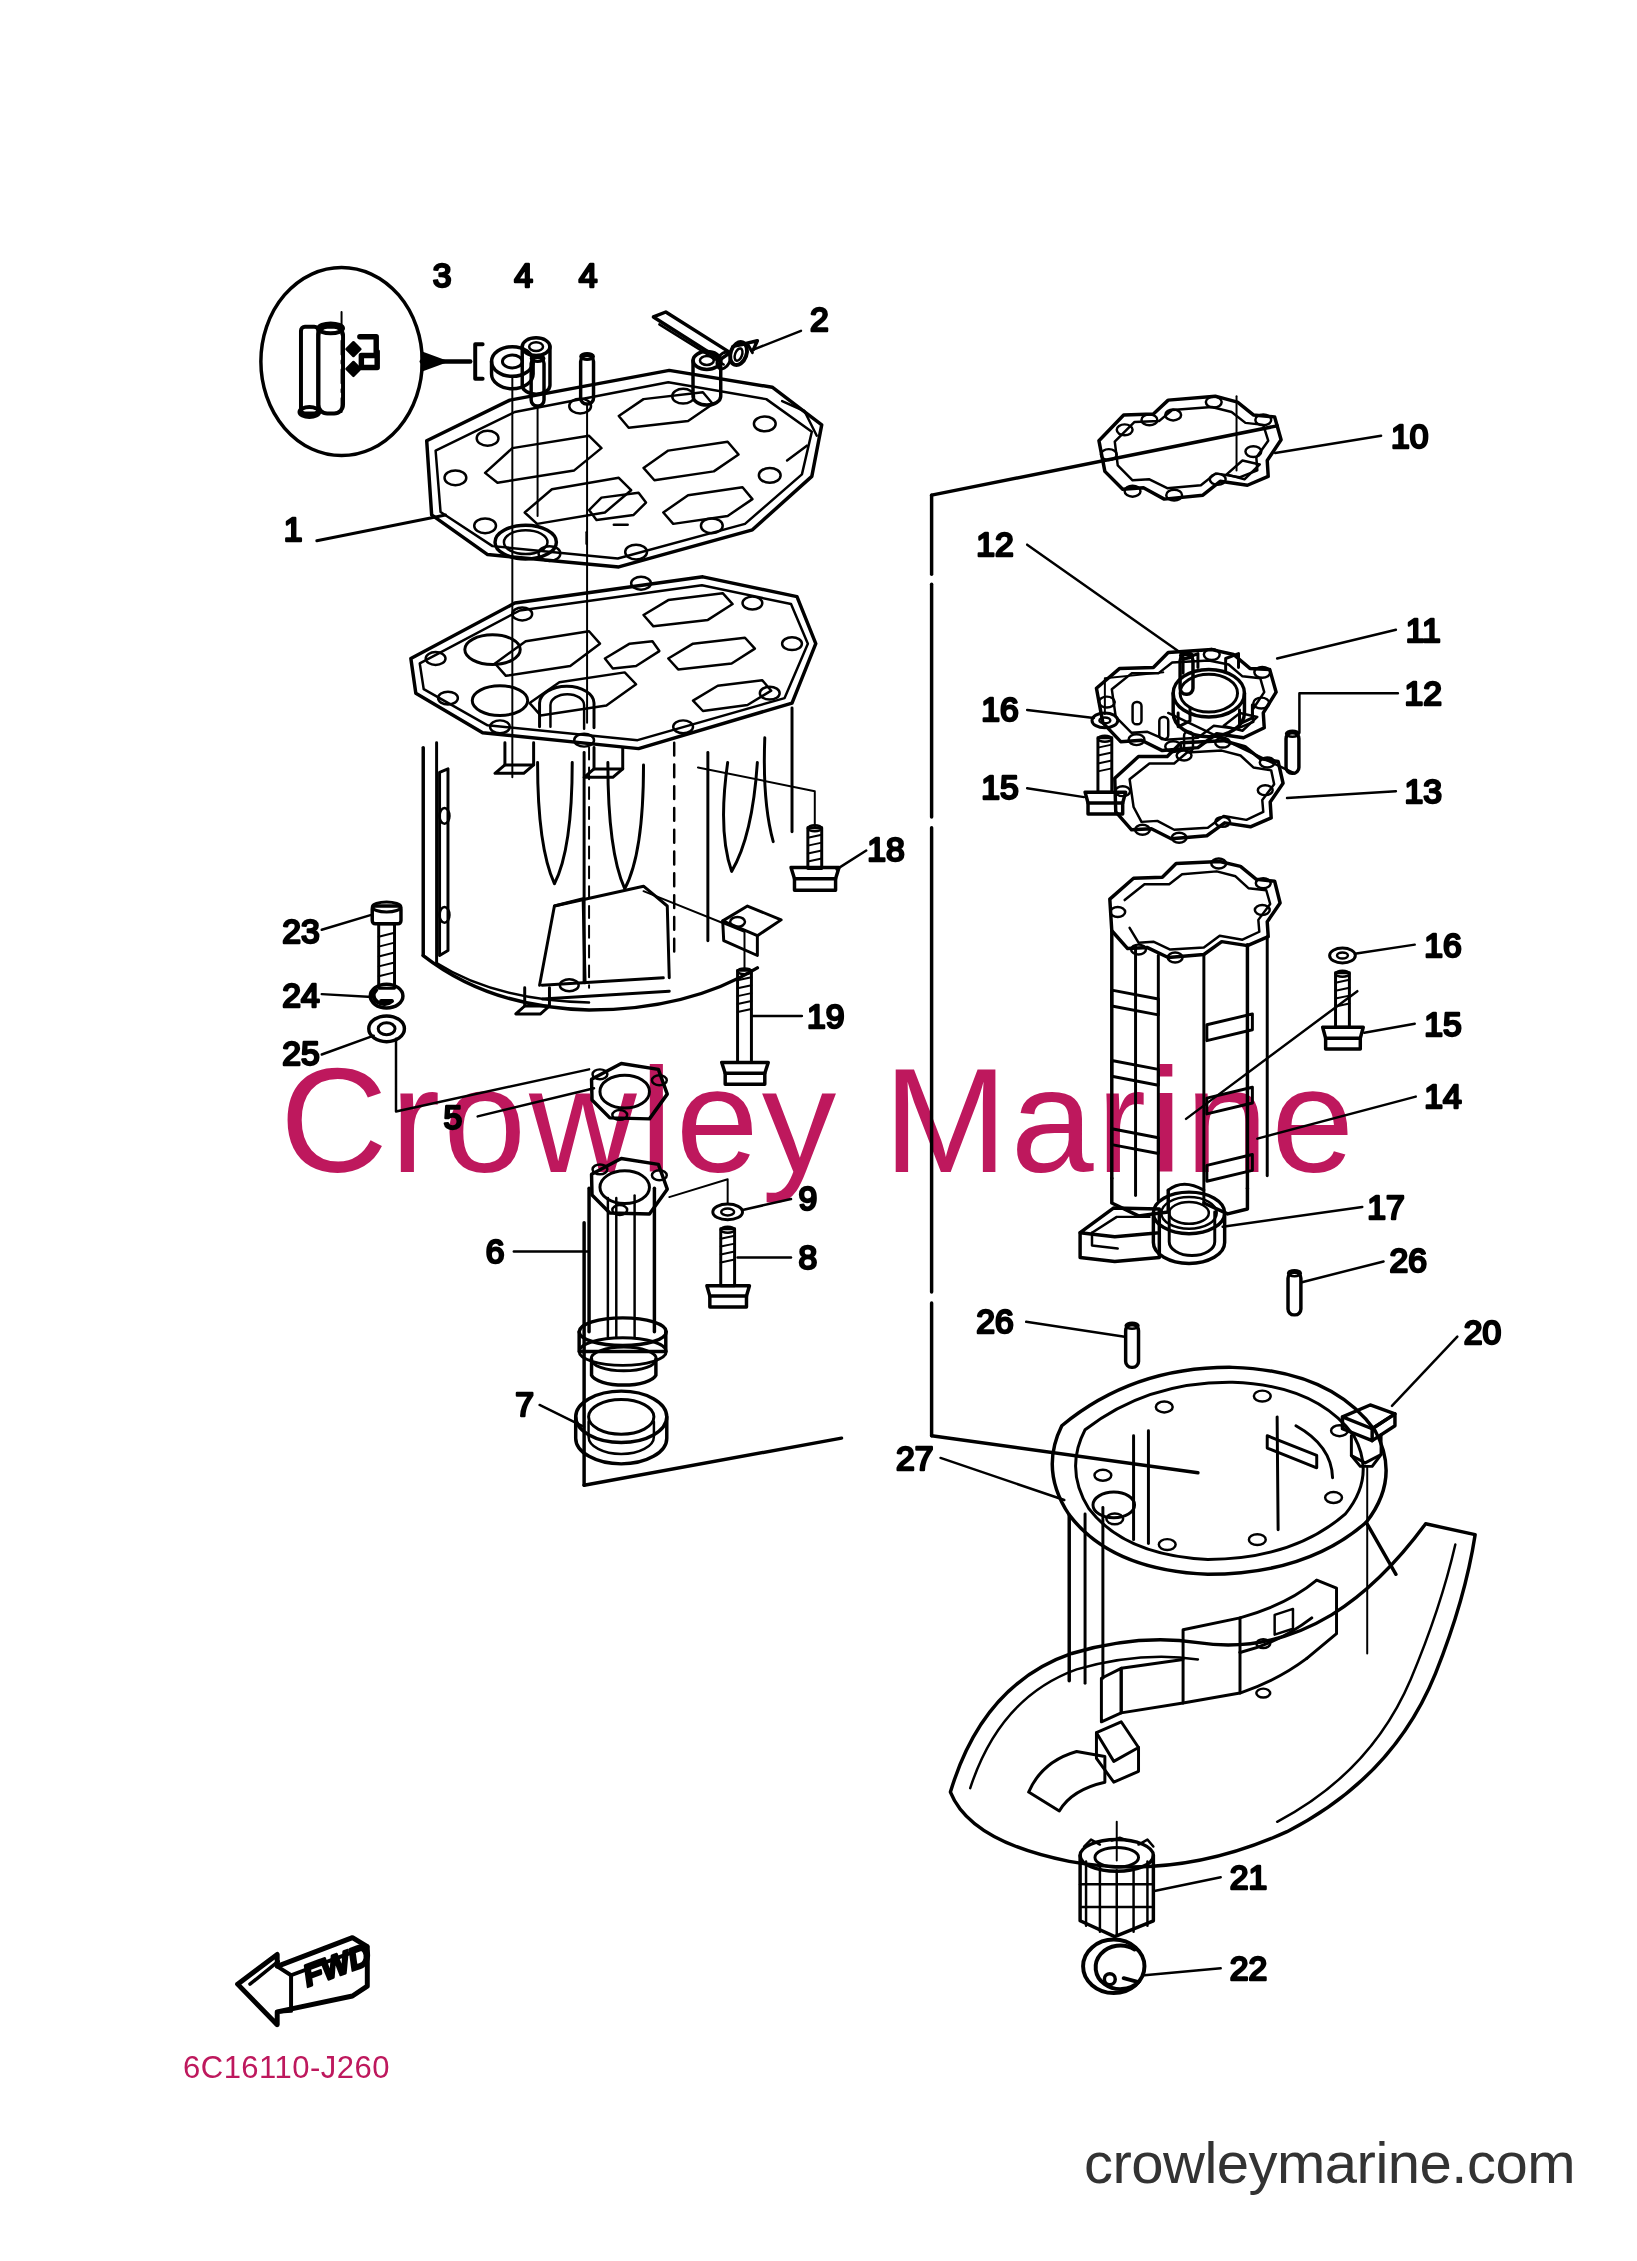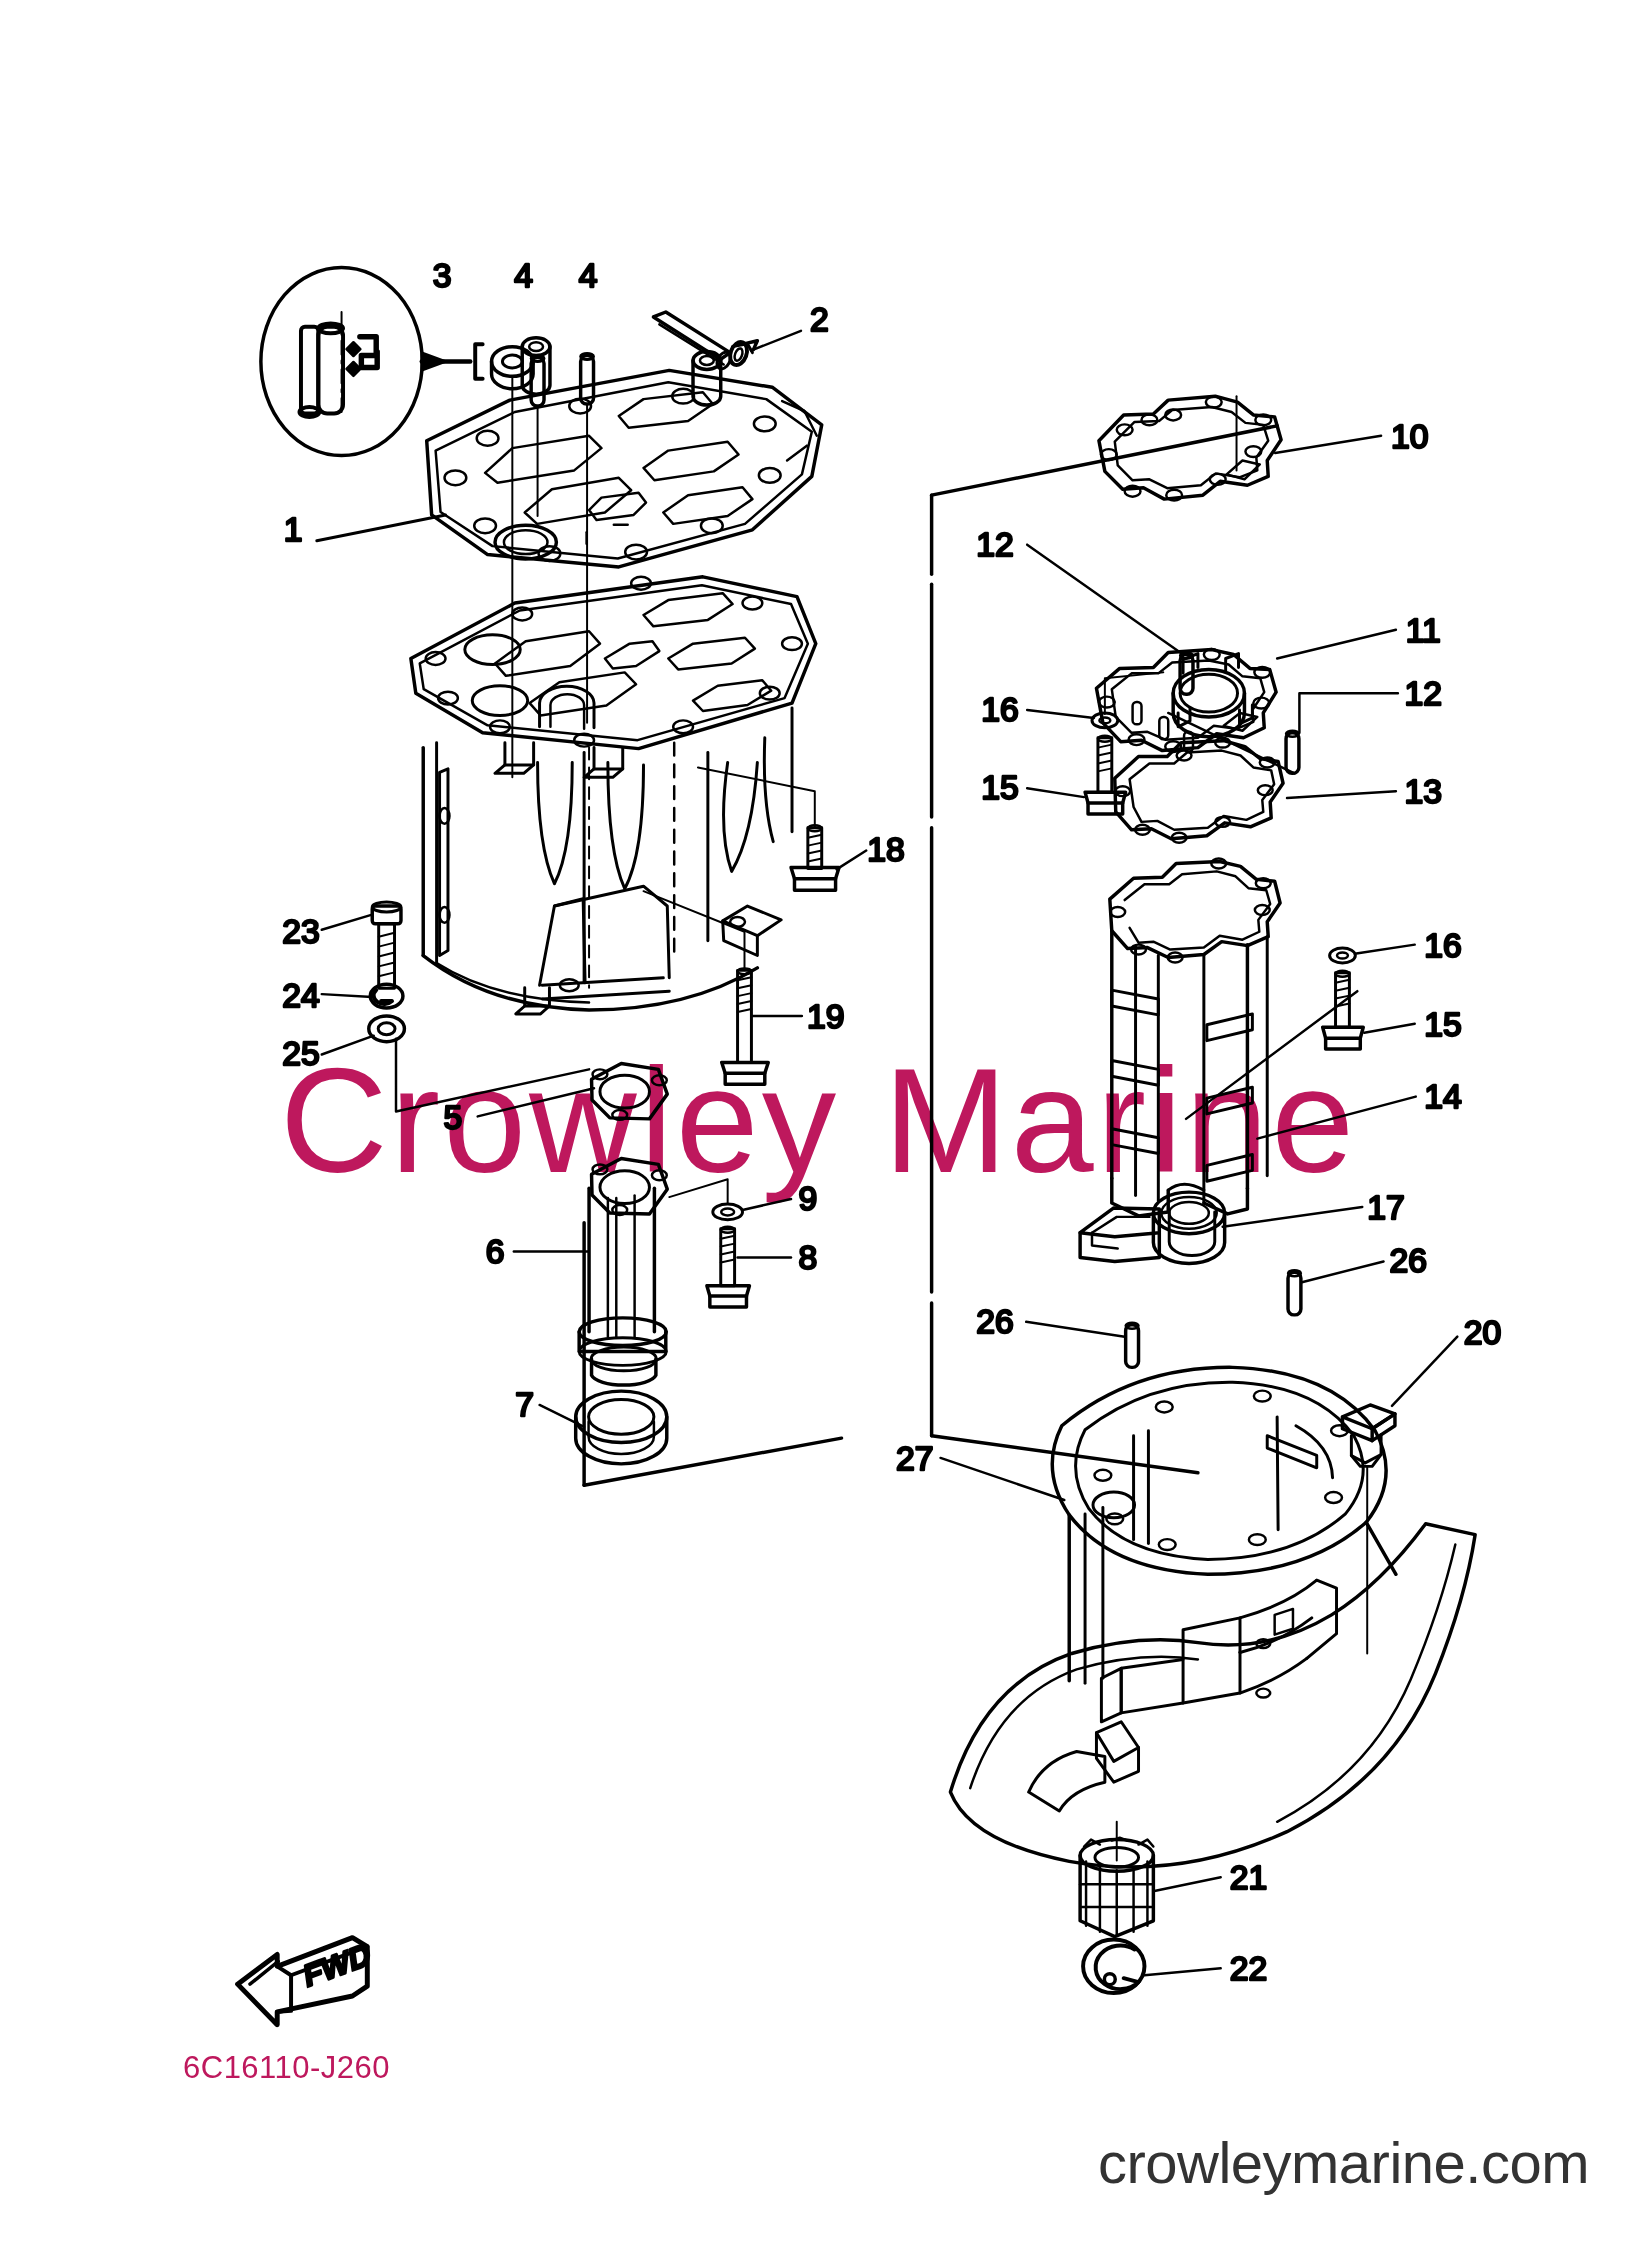--- a/index.html
+++ b/index.html
@@ -30,21 +30,21 @@
     font-family:"Liberation Sans",sans-serif;
     font-size:31px;
     color:#be185d;
     letter-spacing:0.5px;
     z-index:3;
   }
   .siteurl{
     position:absolute;
     left:0;top:2129px;width:1637px;
     text-align:right;
-    padding-right:48px;
+    padding-right:62px;
     box-sizing:border-box;
     font-family:"Liberation Sans Narrow","Liberation Sans",sans-serif;
     font-size:58px;
     color:#333333;
     letter-spacing:-0.5px;
     z-index:3;
   }
   text.cn{
     font-family:"Liberation Sans",sans-serif;
     font-size:68px;

